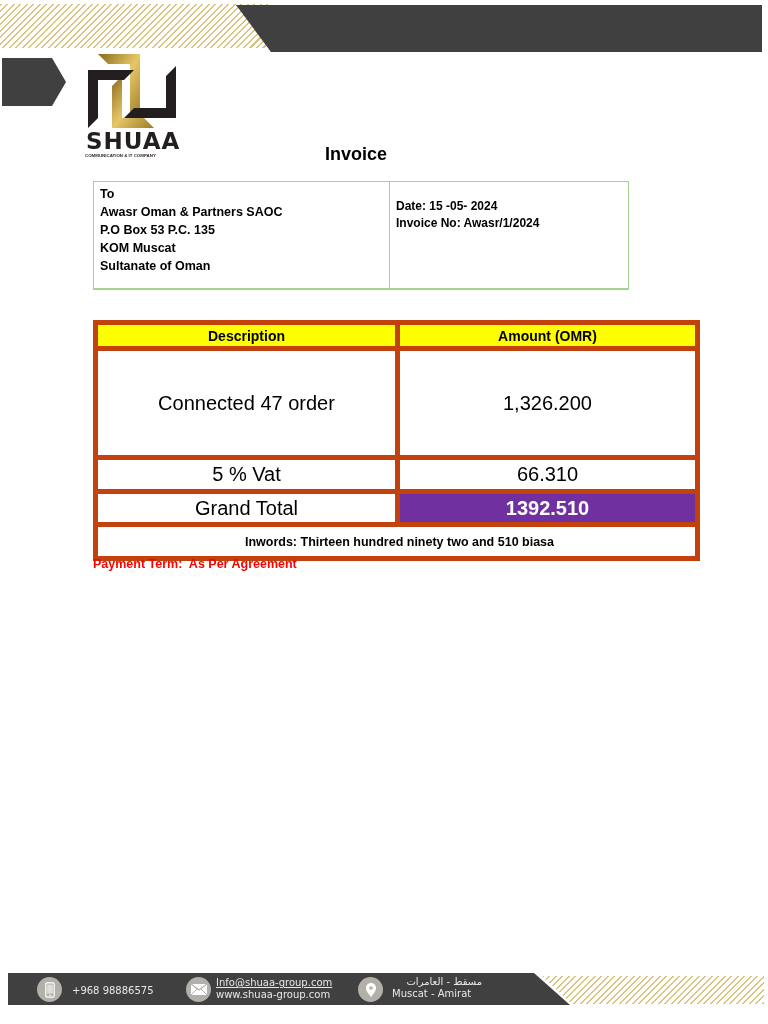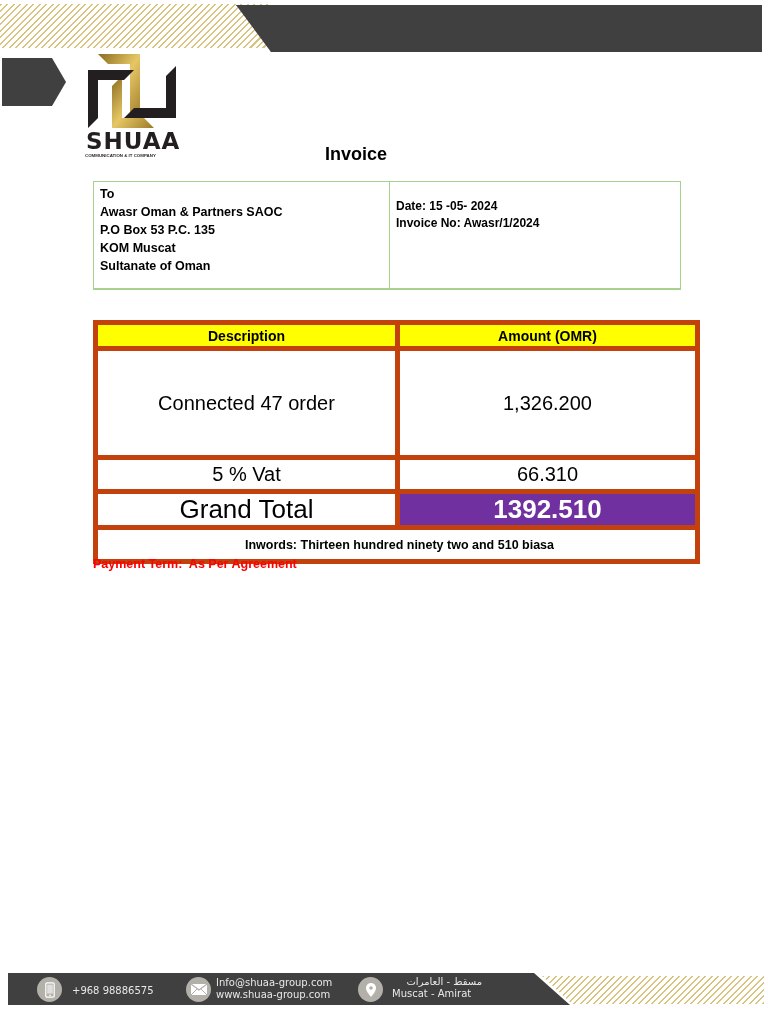--- a/index.html
+++ b/index.html
@@ -39,21 +39,21 @@
       white-space: nowrap;
     }
     .invoice-title {
       position: absolute; left: 0; width: 720px; top: 144px; text-align: center;
       font-size: 18px; font-weight: bold; padding-left: 0;
     }
     .invoice-title span { position: absolute; left: 325px; }
 
     
     .addr-box {
-      position: absolute; left: 93px; top: 181px; width: 588px; height: 109px;
+      position: absolute; left: 93px; top: 181px; width: 536px; height: 109px;
       border: 1px solid #a9d18e; border-bottom: 2px solid #a9d18e;
       display: flex; box-sizing: border-box;
     }
     .addr-left {
       width: 296px; border-right: 1px solid #a9d18e; padding: 3px 0 0 6px;
       font-size: 12.5px; font-weight: bold; line-height: 18px; box-sizing: border-box;
     }
     .addr-right {
       flex: 1; padding: 16px 0 0 6px; font-size: 12px; font-weight: bold; line-height: 16.5px;
     }
@@ -65,21 +65,21 @@
     }
     .inv-table td, .inv-table th {
       border: 5px solid #c2410c; padding: 0; text-align: center;
     }
     .inv-table th {
       background: #ffff00; font-size: 14px; font-weight: bold; height: 21px;
     }
     .col-desc { width: 302px; }
     .row-main td { height: 104px; font-size: 20px; }
     .row-vat td { height: 29px; font-size: 20px; }
-    .row-total td { height: 28px; font-size: 26px; margin-top: 42px; }
+    .row-total td { height: 28px; font-size: 20px; margin-top: 42px; }
     .row-total td.total-amount {
       background: #7030a0; color: #ffffff; font-weight: bold;
     }
     .row-words td {
       text-align: center; padding-left: 6px; height: 29px; font-size: 12.5px; font-weight: bold;
     }
     .payment-term {
       position: absolute; left: 93px; top: 557px; font-size: 12.5px; font-weight: bold; color: #ff0000;
       white-space: pre;
     }
@@ -192,21 +192,21 @@
 <div class="f-text" style="left:72px; top:985px;">+968 98886575</div>
 
 <div class="f-icon" style="left:186px;">
   <svg width="16" height="11" viewBox="0 0 16 11">
       <rect x="0" y="0" width="16" height="11" fill="#fff"></rect>
       <polyline points="0,0 8,6 16,0" fill="none" stroke="#b3b0aa" stroke-width="1.2"></polyline>
       <polyline points="0,11 6,5" stroke="#b3b0aa" stroke-width="1"></polyline>
       <polyline points="16,11 10,5" stroke="#b3b0aa" stroke-width="1"></polyline>
     </svg>
 </div>
-<div class="f-text" style="left:216px; top:977px;">Info@shuaa-group.com</div>
+<div class="f-text" style="left:216px; top:977px;text-decoration:underline;">Info@shuaa-group.com</div>
 <div class="f-text" style="left:216px; top:989px;">www.shuaa-group.com</div>
 
 <div class="f-icon" style="left:358px;">
   <svg width="10" height="14" viewBox="0 0 10 14">
       <path d="M5 0 C2 0 0 2.2 0 5 C0 8.5 5 14 5 14 C5 14 10 8.5 10 5 C10 2.2 8 0 5 0 Z" fill="#fff"></path>
       <circle cx="5" cy="5" r="1.8" fill="#b3b0aa"></circle>
     </svg>
 </div>
 <div class="f-text" style="left:392px; top:976px; direction:rtl; width:90px; text-align:right;">مسقط - العامرات</div>
 <div class="f-text" style="left:392px; top:988px;">Muscat - Amirat</div>

